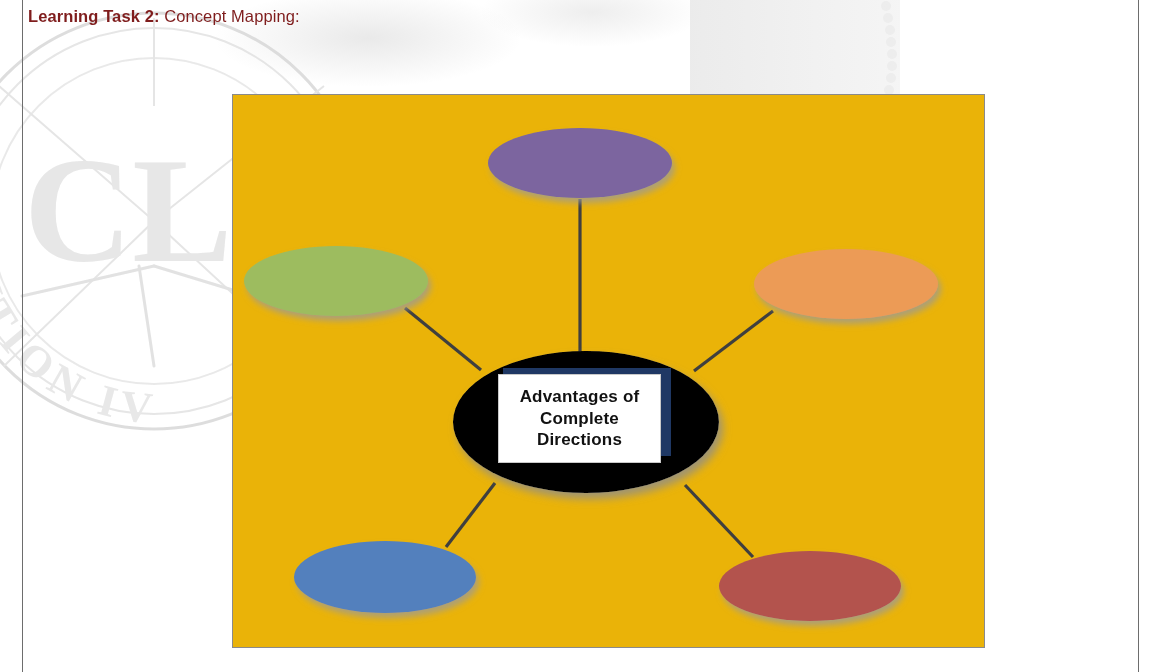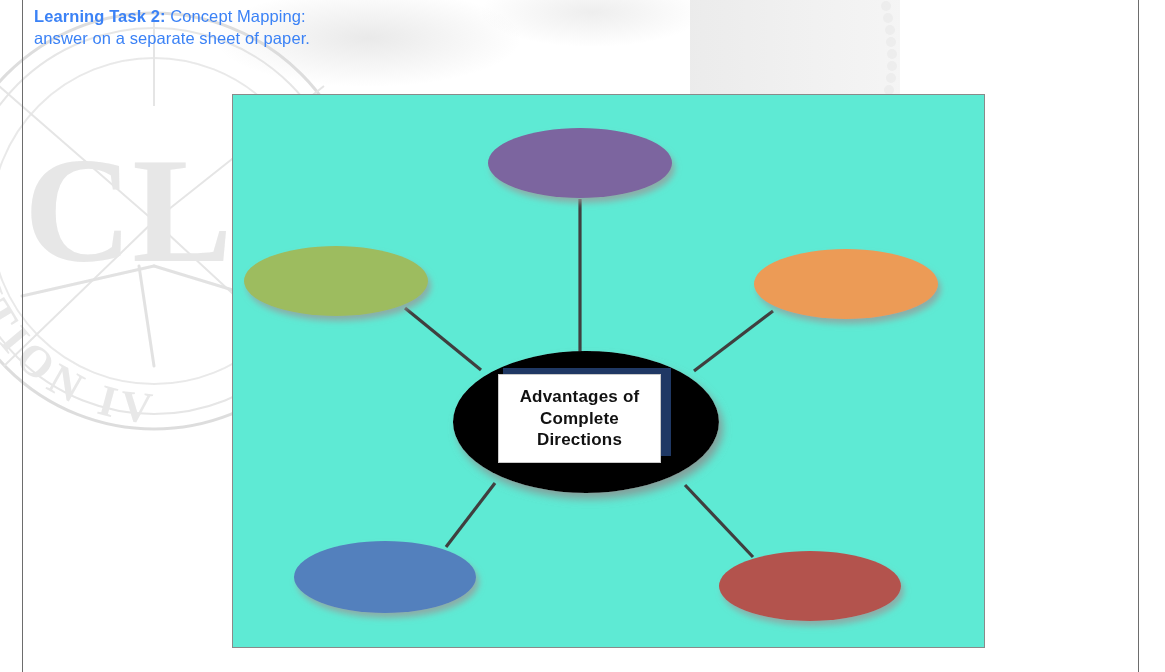--- a/index.html
+++ b/index.html
@@ -21,27 +21,27 @@
     pointer-events:none;}
   #wm-scallop{position:absolute;left:640px;top:0;width:260px;height:120px;pointer-events:none;}
 
   
   .page-rule{position:absolute;top:0;width:1px;height:672px;background:#6d6d6d;}
   #rule-left{left:22px;}
   #rule-right{left:1138px;}
 
   
   #heading{position:absolute;left:28px;top:5px;width:1055px;
-    font-size:16.5px;line-height:1.34;letter-spacing:.1px;color:#3b82f6;margin-left:6px;}
+    font-size:16.5px;line-height:1.34;letter-spacing:.1px;color:#7f1d1d;}
   #heading .ln{display:block;}
   .bold{font-weight:bold;}
 
   
   #diagram{position:absolute;left:232px;top:94px;width:753px;height:554px;
-    border:1px solid #8a8a8a;background:#5eead4;box-sizing:border-box;}
+    border:1px solid #8a8a8a;background:#eab308;box-sizing:border-box;}
   #diagram-svg{position:absolute;left:0;top:0;width:753px;height:554px;}
 
   
   #center-label-shadow{position:absolute;left:270px;top:273px;width:168px;height:88px;
     background:#1f3864;}
   #center-label{position:absolute;left:265px;top:279px;width:163px;height:89px;
     background:#ffffff;border:1px solid #c9c9c9;box-sizing:border-box;
     display:flex;align-items:center;justify-content:center;}
   #center-label-text{font-size:17px;font-weight:bold;line-height:1.28;text-align:center;
     color:#111111;letter-spacing:.2px;}
@@ -91,21 +91,20 @@
 </svg>
 <div id="wm-grey-panel"></div>
 
 <div class="page-rule" id="rule-left"></div>
 <div class="page-rule" id="rule-right"></div>
 
 <div id="heading">
   <span class="ln">
     <span class="bold">Learning Task 2:</span><span> Concept Mapping:</span>
   </span>
-  <span class="ln">answer on a separate sheet of paper.</span>
 </div>
 
 <div id="diagram">
 
   <svg id="diagram-svg" viewBox="0 0 753 554">
     <defs>
       <filter id="ovalShadow" x="-30%" y="-40%" width="170%" height="200%">
         <feDropShadow dx="3" dy="5" stdDeviation="3" flood-color="#9a9a9a" flood-opacity="0.75"></feDropShadow>
       </filter>
       <filter id="centerShadow" x="-30%" y="-40%" width="170%" height="200%">

